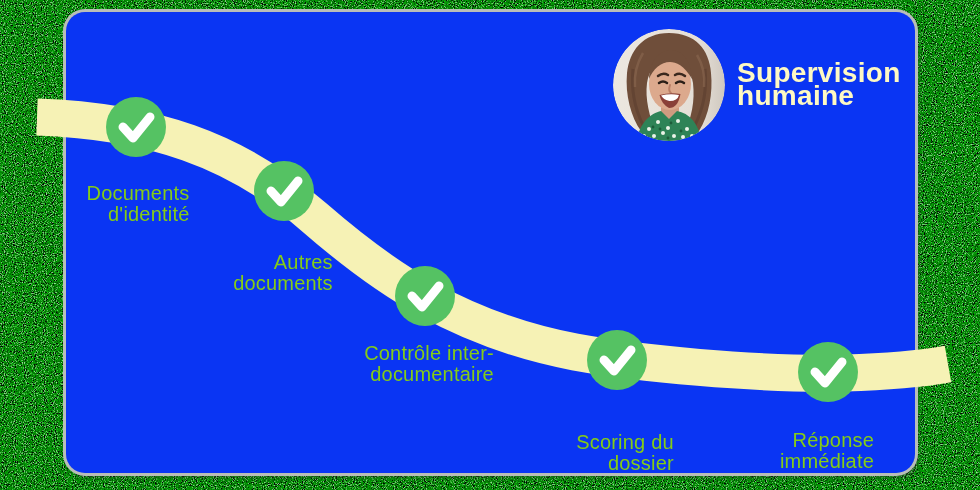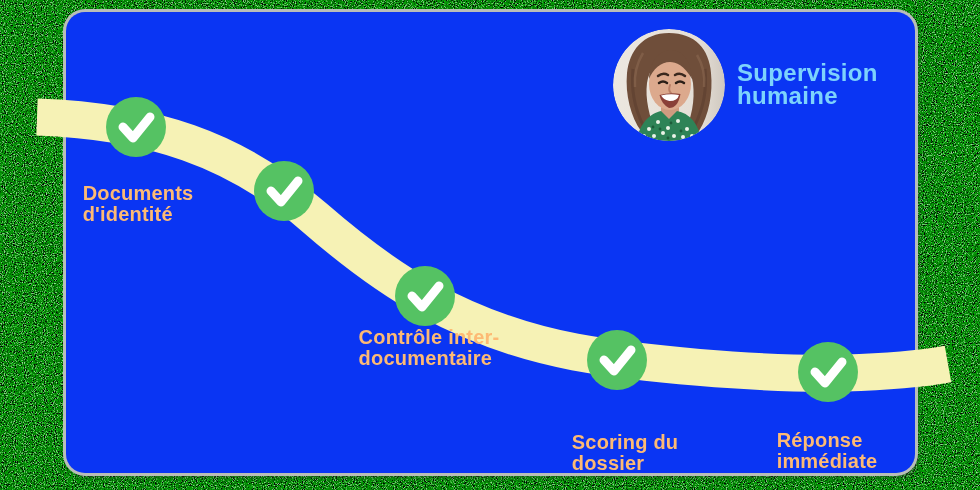--- a/index.html
+++ b/index.html
@@ -36,46 +36,46 @@
     z-index: 3;
     display: flex; align-items: center; justify-content: center;
   }
   .badge svg { display: block; }
 
   
   .step-label {
     position: absolute;
     transform: translateX(-50%);
     z-index: 4;
-    color: #fdba74;
-    font-weight: bold;
+    color: #84cc16;
+    font-weight: normal;
     font-size: 20px;
     line-height: 21px;
     letter-spacing: 0.2px;
-    text-align: left;
+    text-align: right;
     white-space: pre-line;
   }
   .label-1 { left: 138px; top: 183px; }
   .label-2 { left: 283px; top: 252px; }
-  .label-3 { left: 429px; top: 327px; }
+  .label-3 { left: 429px; top: 343px; }
   .label-4 { left: 625px; top: 432px; }
   .label-5 { left: 827px; top: 422px; margin-top: 8px; }
 
   
   .avatar {
     position: absolute; left: 613px; top: 29px;
     width: 112px; height: 112px; border-radius: 50%;
     overflow: hidden; z-index: 4;
   }
   .supervision-label {
     position: absolute; left: 737px; top: 61px;
     z-index: 4;
-    color: #7dd3fc;
+    color: #fef9c3;
     font-weight: bold;
-    font-size: 24px;
+    font-size: 28px;
     line-height: 23px;
     letter-spacing: 0.3px;
     white-space: pre-line;
   }
 </style>
 </head>
 <body>
 
 <div class="stage">
 
@@ -120,20 +120,22 @@
       </svg>
   </div>
   <div class="badge" style="left:798px; top:342px;">
     <svg width="60" height="60" viewBox="0 0 60 60">
         <path d="M17 30 L27 41 L44 20" fill="none" stroke="#ffffff" stroke-width="9" stroke-linecap="round" stroke-linejoin="round"></path>
       </svg>
   </div>
 
   <div class="step-label label-1">Documents
 d'identité</div>
+  <div class="step-label label-2">Autres
+documents</div>
   <div class="step-label label-3">Contrôle inter-
 documentaire</div>
   <div class="step-label label-4">Scoring du
 dossier</div>
   <div class="step-label label-5">Réponse
 immédiate</div>
 
   <div class="avatar">
     <svg width="112" height="112" viewBox="0 0 112 112" xmlns="http://www.w3.org/2000/svg">
       <defs>

